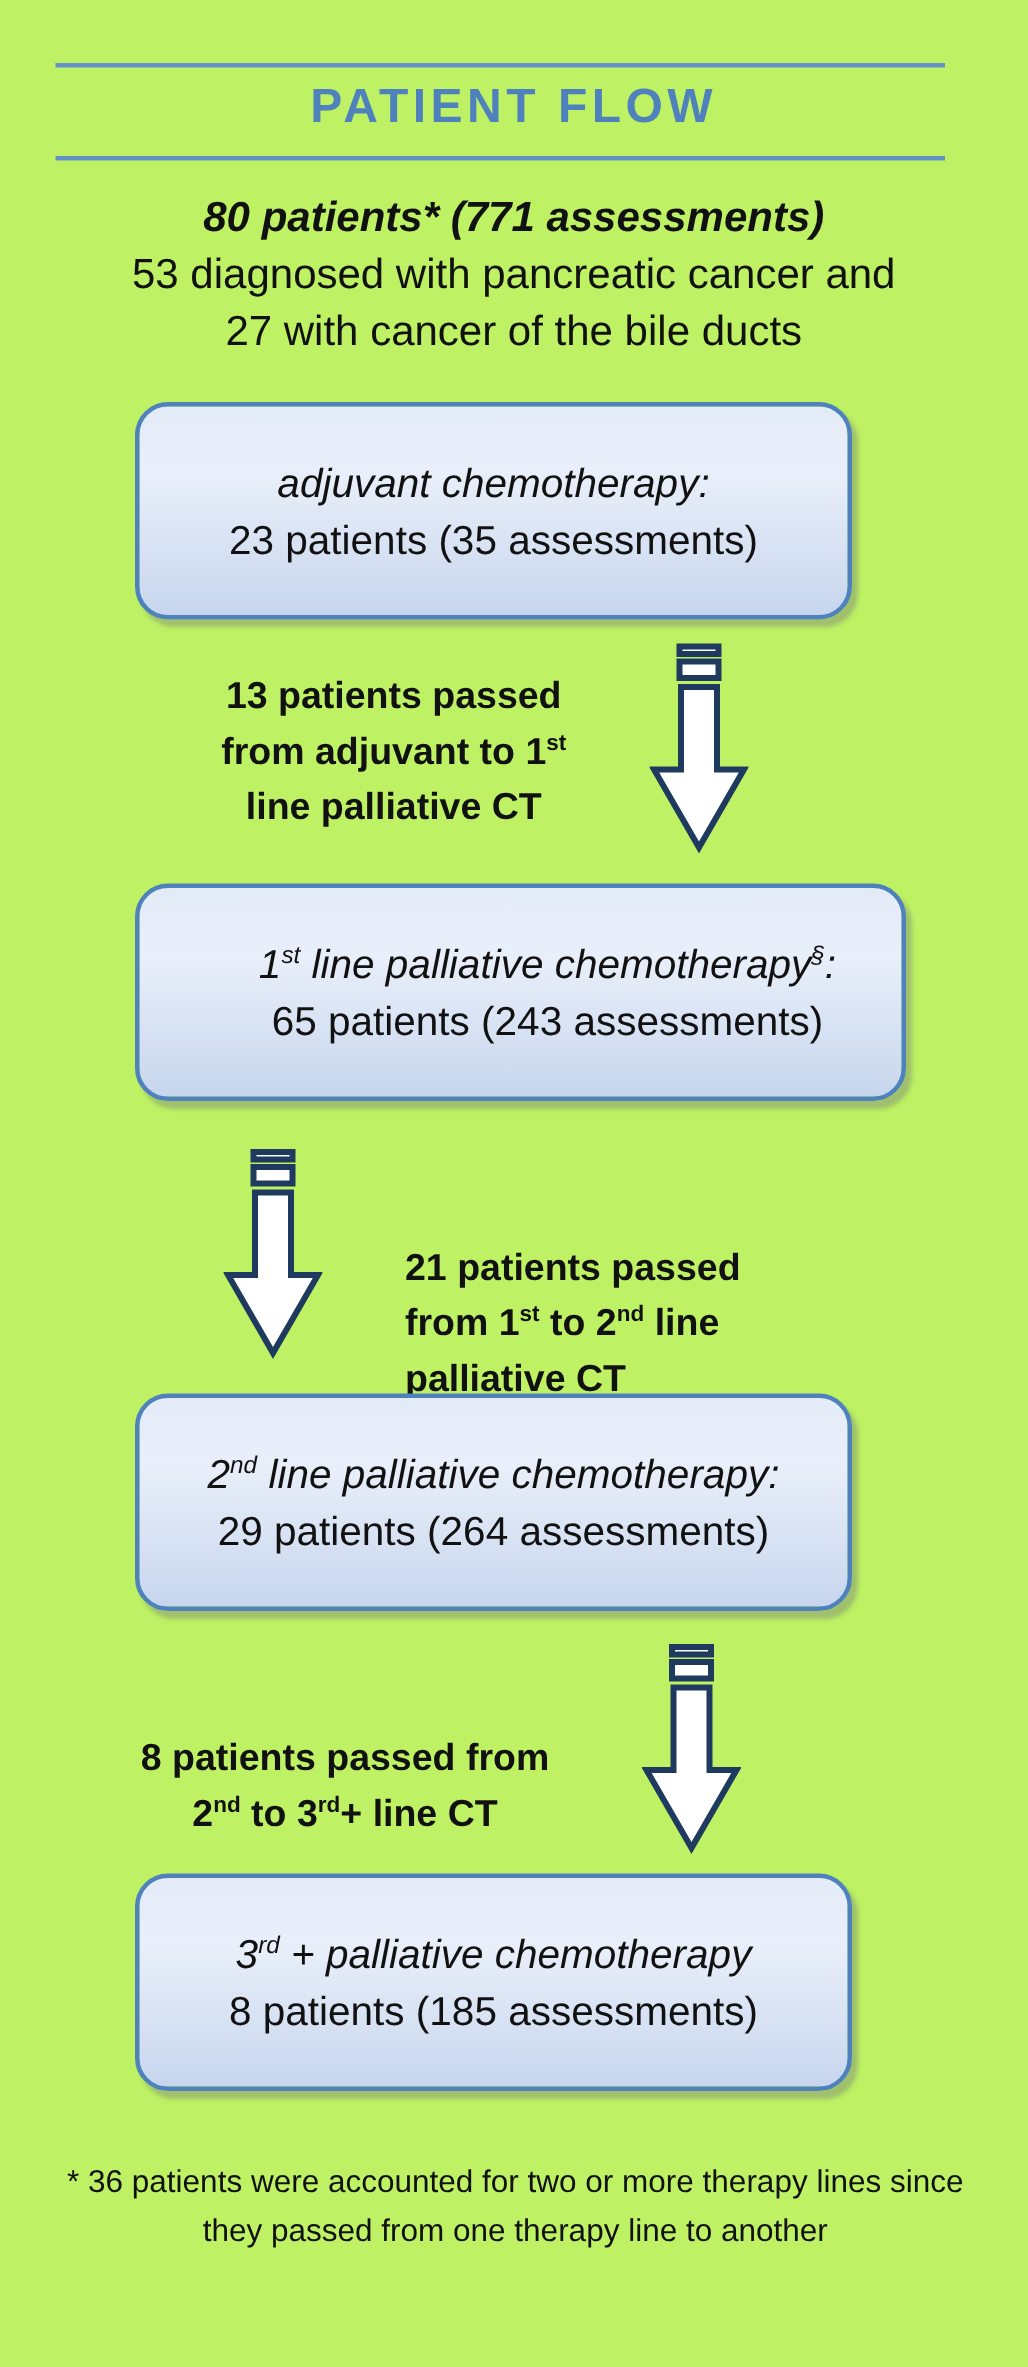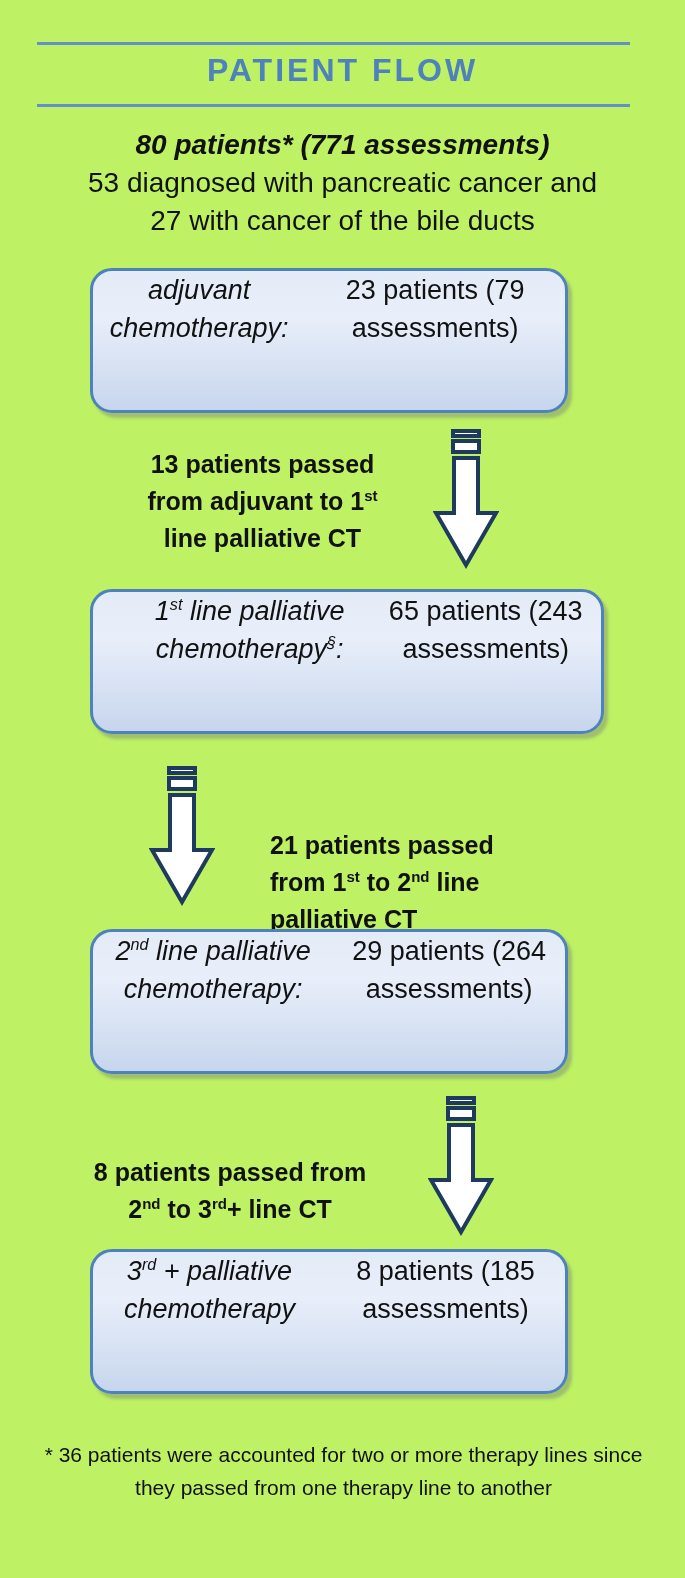--- a/index.html
+++ b/index.html
@@ -17,21 +17,21 @@
   .summary {
     position:absolute; top:126px; left:0; width:685px;
     text-align:center; font-size:28px; line-height:38px;
   }
   .summary-line-1 { font-weight:bold; font-style:italic; }
   .flowbox {
     position:absolute; left:90px; width:472px; height:139px;
     border:3px solid #4f81bd; border-radius:22px;
     background:linear-gradient(180deg,#e3ebf7 0%,#e9effa 32%,#c7d6ed 100%);
     box-shadow:4px 5px 3px rgba(130,142,118,0.5);
-    display:flex; flex-direction:row; justify-content:center;
+    display:flex; flex-direction:column; justify-content:center;
     text-align:center; font-size:27px; line-height:38px;
   }
   .flowbox .line1 { font-style:italic; }
   .box1 { top:268px; }
   .box2 { top:589px;padding-left:36px; }
   .box3 { top:929px; }
   .box4 { top:1249px; }
   sup { font-size:60%; vertical-align:super; line-height:0; }
   .arrow { position:absolute; width:66px; height:142px; }
   .arrow svg { width:100%; height:100%; display:block; }
@@ -55,21 +55,21 @@
   <div class="rule rule-bottom"></div>
 
   <div class="summary">
     <div class="summary-line-1">80 patients* (771 assessments)</div>
     <div>53 diagnosed with pancreatic cancer and</div>
     <div>27 with cancer of the bile ducts</div>
   </div>
 
   <div class="flowbox box1">
     <div class="line1"><span>adjuvant chemotherapy:</span></div>
-    <div class="line2">23 patients (79 assessments)</div>
+    <div class="line2">23 patients (35 assessments)</div>
   </div>
 
   <div class="arrow arrow1">
     <svg viewBox="0 0 66 142" aria-hidden="true">
       <rect x="20" y="4" width="26" height="5"></rect>
       <rect x="20" y="14" width="26" height="11"></rect>
       <path d="M21 31 L45 31 L45 86 L63 86 L33 138 L3 86 L21 86 Z"></path>
     </svg>
   </div>
   <div class="clabel clabel1">

